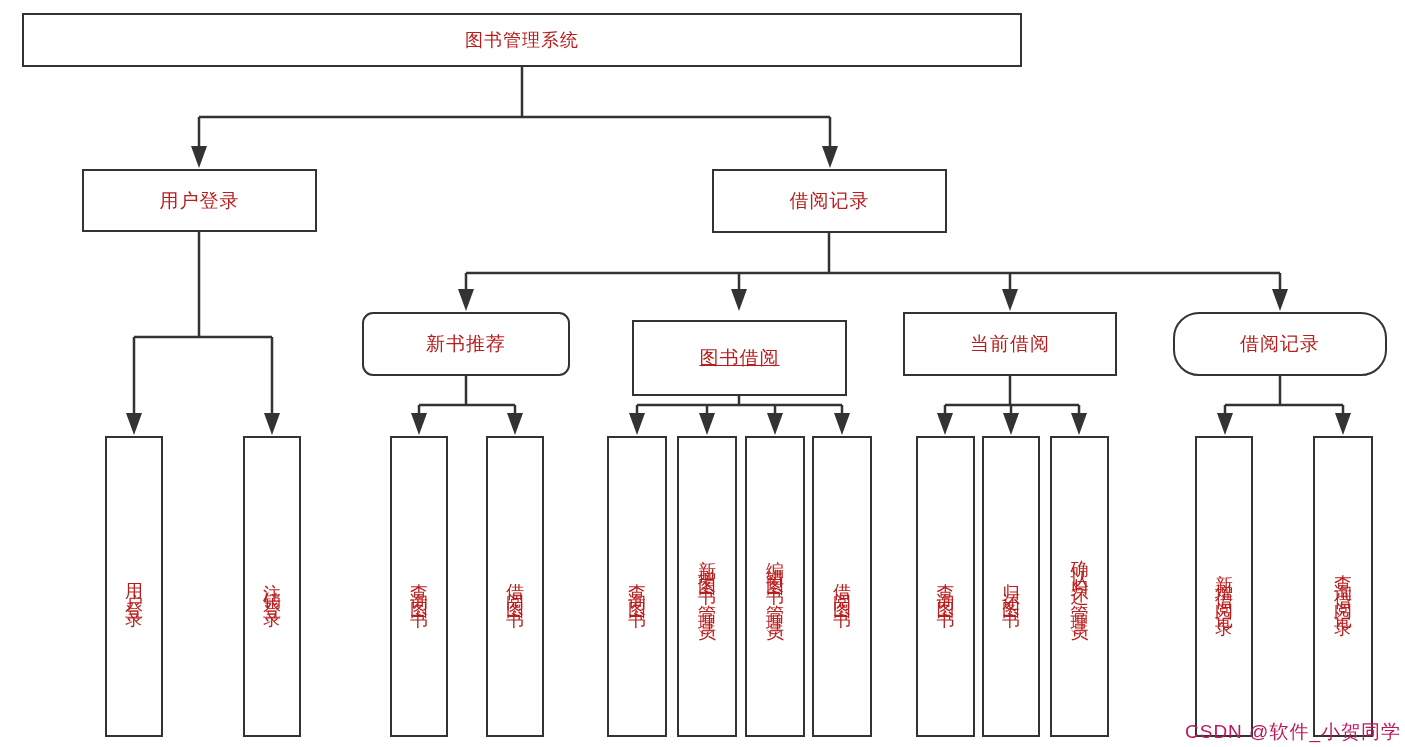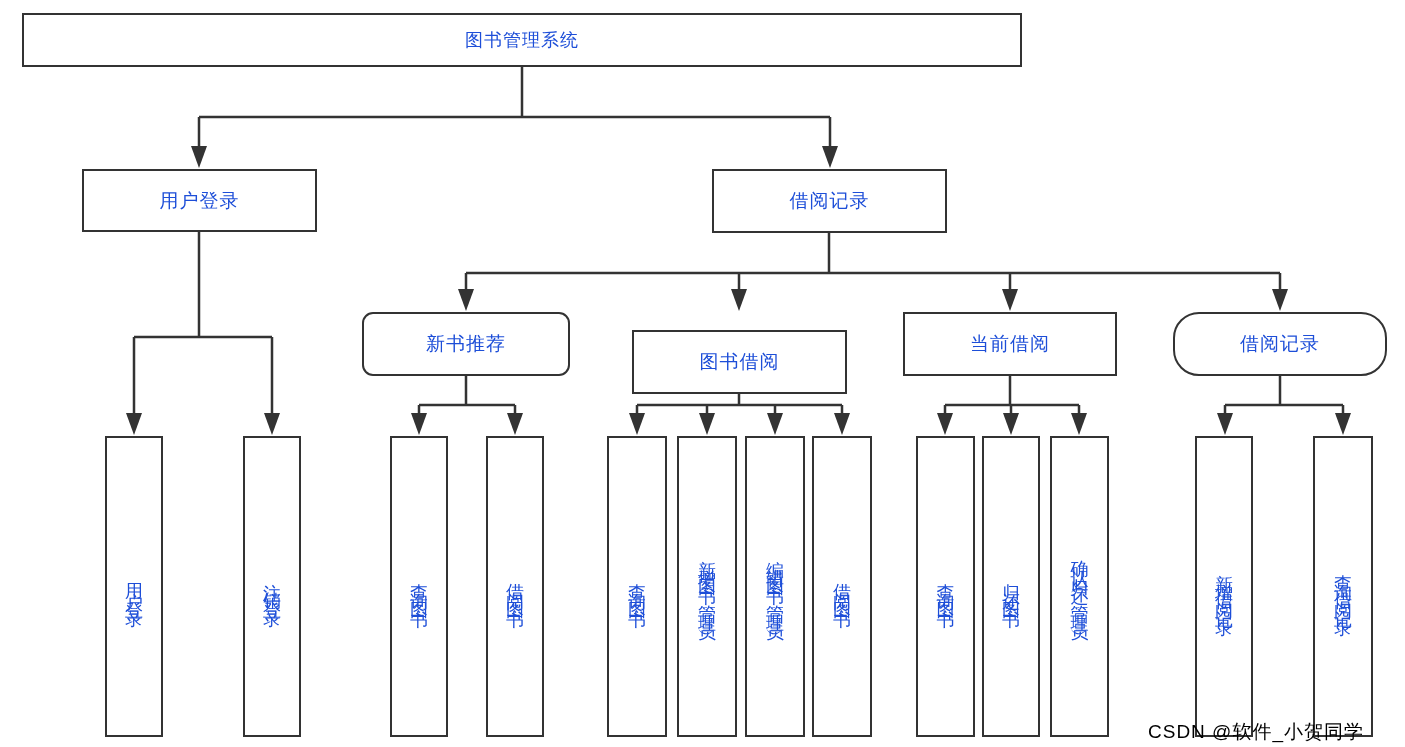--- a/index.html
+++ b/index.html
@@ -19,21 +19,21 @@
     position: absolute;
     left: 0;
     top: 0;
     z-index: 1;
   }
   .box {
     position: absolute;
     box-sizing: border-box;
     background: #ffffff;
     border: 2px solid #333333;
-    color: #1d4ed8;
+    color: #b91c1c;
     display: flex;
     align-items: center;
     justify-content: center;
     z-index: 2;
   }
   .hbox {
     font-size: 18px;
     letter-spacing: 1px;
     white-space: nowrap;
   }
@@ -42,24 +42,24 @@
   }
   .vbox {
     writing-mode: vertical-rl;
     text-orientation: mixed;
     font-size: 18px;
     letter-spacing: 9px;
     line-height: 1;
   }
   #csdn-watermark {
     position: absolute;
-    left: 1148px;
+    left: 1185px;
     top: 719px;
     font-size: 19px;
-    color: #000000;
+    color: #be185d;
     letter-spacing: 1px;
     white-space: nowrap;
     z-index: 5;
   }
 </style>
 </head>
 <body>
 
 <div id="diagram-canvas">
 
@@ -109,21 +109,21 @@
       <polygon points="1343,435 1335,413 1351,413"></polygon>
     </g>
   </svg>
 
   <div class="box hbox" style="left:22px; top:13px; width:1000px; height:54px;">图书管理系统</div>
 
   <div class="box hbox lvl2" style="left:82px; top:169px; width:235px; height:63px;">用户登录</div>
   <div class="box hbox lvl2" style="left:712px; top:169px; width:235px; height:64px;">借阅记录</div>
 
   <div class="box hbox lvl2" style="left:362px; top:312px; width:208px; height:64px;border-radius:11px;">新书推荐</div>
-  <div class="box hbox lvl2" style="left:632px; top:330px; width:215px; height:64px;">图书借阅</div>
+  <div class="box hbox lvl2" style="left:632px; top:320px; width:215px; height:76px;text-decoration:underline;">图书借阅</div>
   <div class="box hbox lvl2" style="left:903px; top:312px; width:214px; height:64px;">当前借阅</div>
   <div class="box hbox lvl2" style="left:1173px; top:312px; width:214px; height:64px;border-radius:26px;">借阅记录</div>
 
   <div class="box vbox" style="left:105px; top:436px; width:58px; height:301px;">用户登录</div>
   <div class="box vbox" style="left:243px; top:436px; width:58px; height:301px;">注销登录</div>
 
   <div class="box vbox" style="left:390px; top:436px; width:58px; height:301px;">查询图书</div>
   <div class="box vbox" style="left:486px; top:436px; width:58px; height:301px;">借阅图书</div>
 
   <div class="box vbox" style="left:607px; top:436px; width:60px; height:301px;">查询图书</div>

